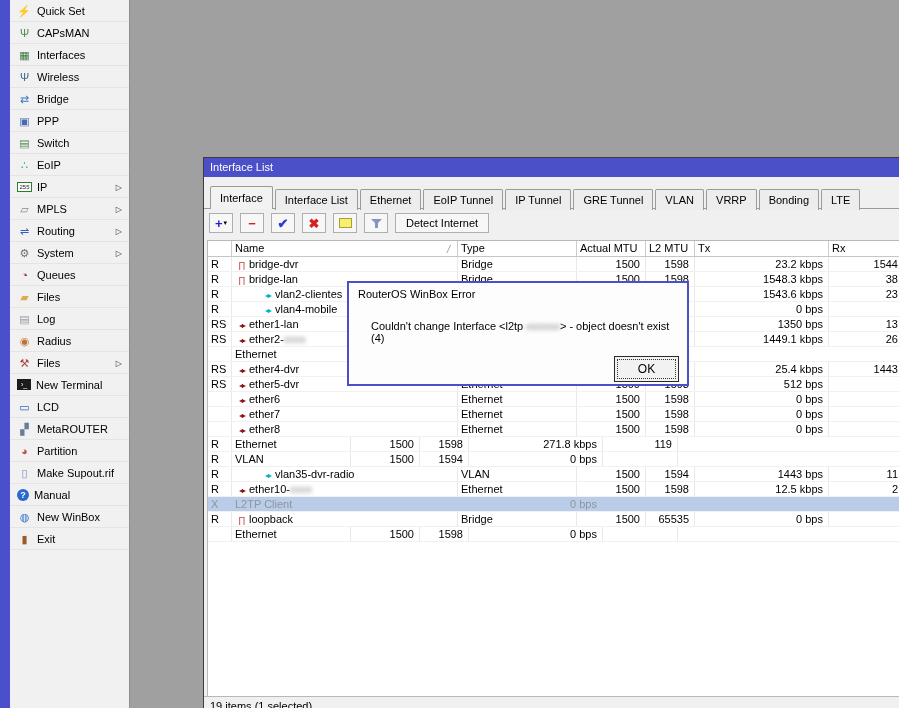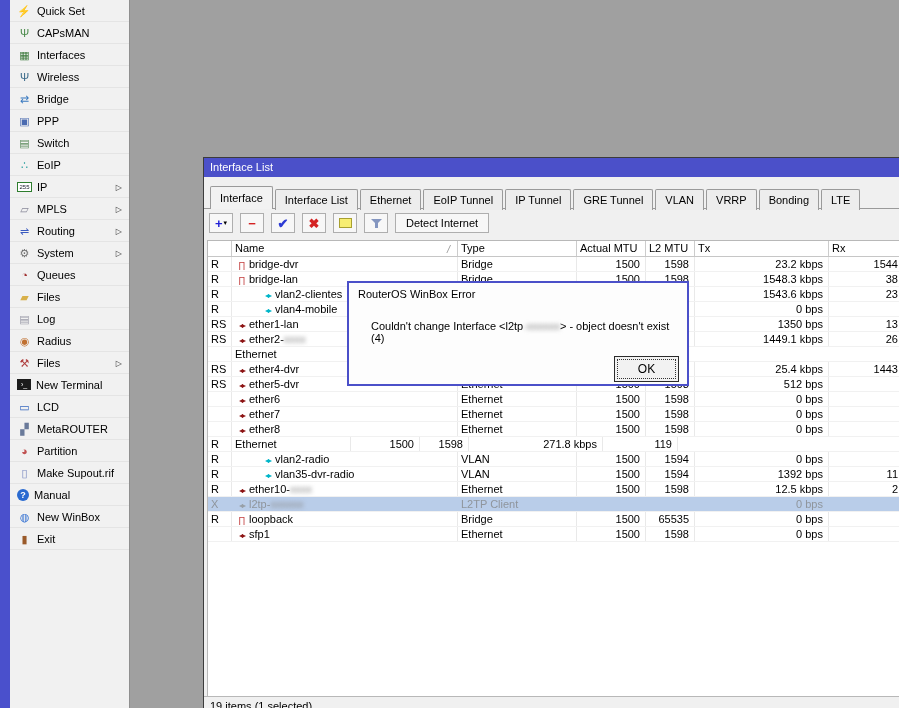--- a/index.html
+++ b/index.html
@@ -336,66 +336,63 @@
       <div class="trow body">
         <div class="cell" style="width:24px">R</div>
         <div class="cell" style="width:119px">Ethernet</div>
         <div class="cell num" style="width:69px">1500</div>
         <div class="cell num" style="width:49px">1598</div>
         <div class="cell num" style="width:134px">271.8 kbps</div>
         <div class="cell num" style="width:75px">119</div>
       </div>
       <div class="trow body">
         <div class="cell" style="width:24px">R</div>
-        <div class="cell indent1" style="width:226px"><span class="ricon vlan" style="color:#00b5c9">◂▸</span>vlan2-radio</div>
         <div class="cell" style="width:119px">VLAN</div>
         <div class="cell num" style="width:69px">1500</div>
         <div class="cell num" style="width:49px">1594</div>
         <div class="cell num" style="width:134px">0 bps</div>
         <div class="cell num" style="width:75px"></div>
       </div>
       <div class="trow body">
         <div class="cell" style="width:24px">R</div>
         <div class="cell indent1" style="width:226px"><span class="ricon vlan" style="color:#00b5c9">◂▸</span>vlan35-dvr-radio</div>
         <div class="cell" style="width:119px">VLAN</div>
         <div class="cell num" style="width:69px">1500</div>
         <div class="cell num" style="width:49px">1594</div>
-        <div class="cell num" style="width:134px">1392 bps</div>
+        <div class="cell num" style="width:134px">1443 bps</div>
         <div class="cell num" style="width:75px">11</div>
       </div>
       <div class="trow body">
         <div class="cell" style="width:24px">R</div>
         <div class="cell" style="width:226px"><span class="ricon ether" style="color:#8e1616">◂▸</span>ether10-<span class="blur">xxxx</span></div>
         <div class="cell" style="width:119px">Ethernet</div>
         <div class="cell num" style="width:69px">1500</div>
         <div class="cell num" style="width:49px">1598</div>
         <div class="cell num" style="width:134px">12.5 kbps</div>
         <div class="cell num" style="width:75px">2</div>
       </div>
       <div class="trow body sel">
         <div class="cell" style="width:24px">X</div>
-        <div class="cell" style="width:226px"><span class="ricon l2tp" style="color:#98a0a8">◂▸</span>l2tp-<span class="blur">xxxxxx</span></div>
         <div class="cell" style="width:119px">L2TP Client</div>
         <div class="cell num" style="width:69px"></div>
         <div class="cell num" style="width:49px"></div>
         <div class="cell num" style="width:134px">0 bps</div>
         <div class="cell num" style="width:75px"></div>
       </div>
       <div class="trow body">
         <div class="cell" style="width:24px">R</div>
         <div class="cell" style="width:226px"><span class="ricon bridge" style="color:#c23b3b">∏</span>loopback</div>
         <div class="cell" style="width:119px">Bridge</div>
         <div class="cell num" style="width:69px">1500</div>
         <div class="cell num" style="width:49px">65535</div>
         <div class="cell num" style="width:134px">0 bps</div>
         <div class="cell num" style="width:75px"></div>
       </div>
       <div class="trow body">
         <div class="cell" style="width:24px"></div>
-        <div class="cell" style="width:226px"><span class="ricon ether" style="color:#8e1616">◂▸</span>sfp1</div>
         <div class="cell" style="width:119px">Ethernet</div>
         <div class="cell num" style="width:69px">1500</div>
         <div class="cell num" style="width:49px">1598</div>
         <div class="cell num" style="width:134px">0 bps</div>
         <div class="cell num" style="width:75px"></div>
       </div>
     </div>
   <div id="statusbar">19 items (1 selected)</div>
 </div>
 

